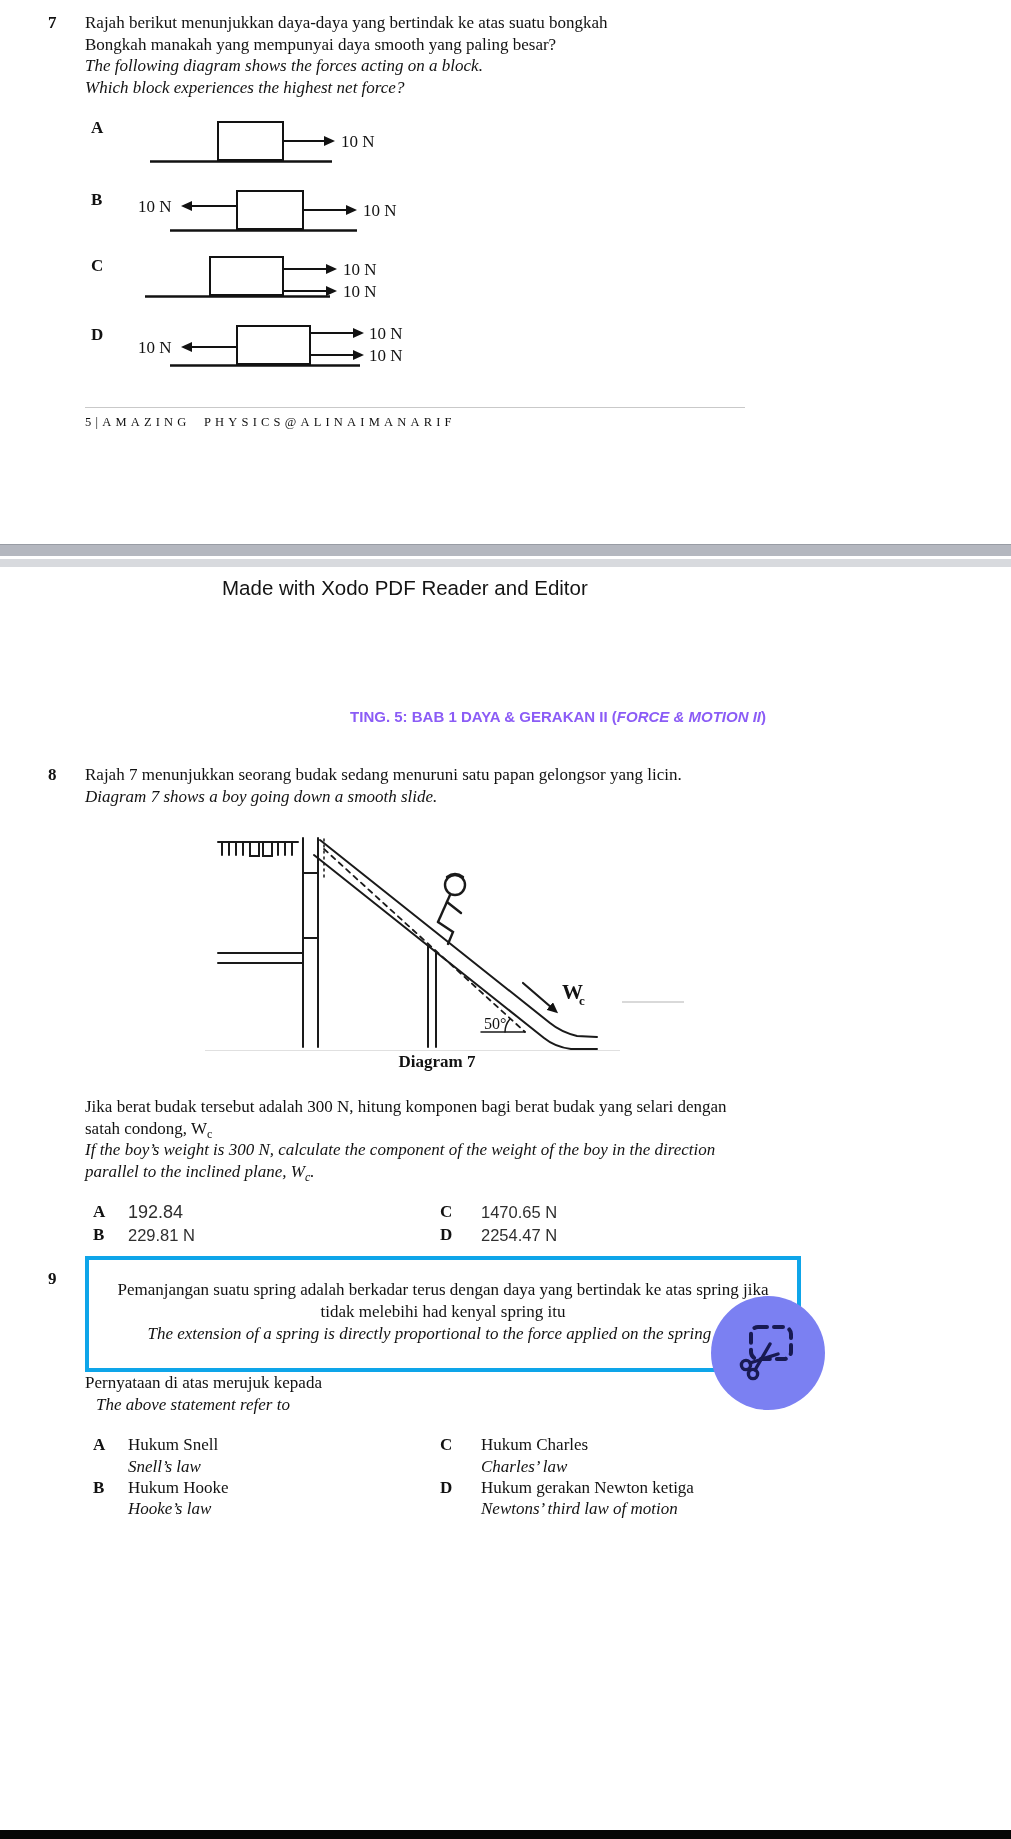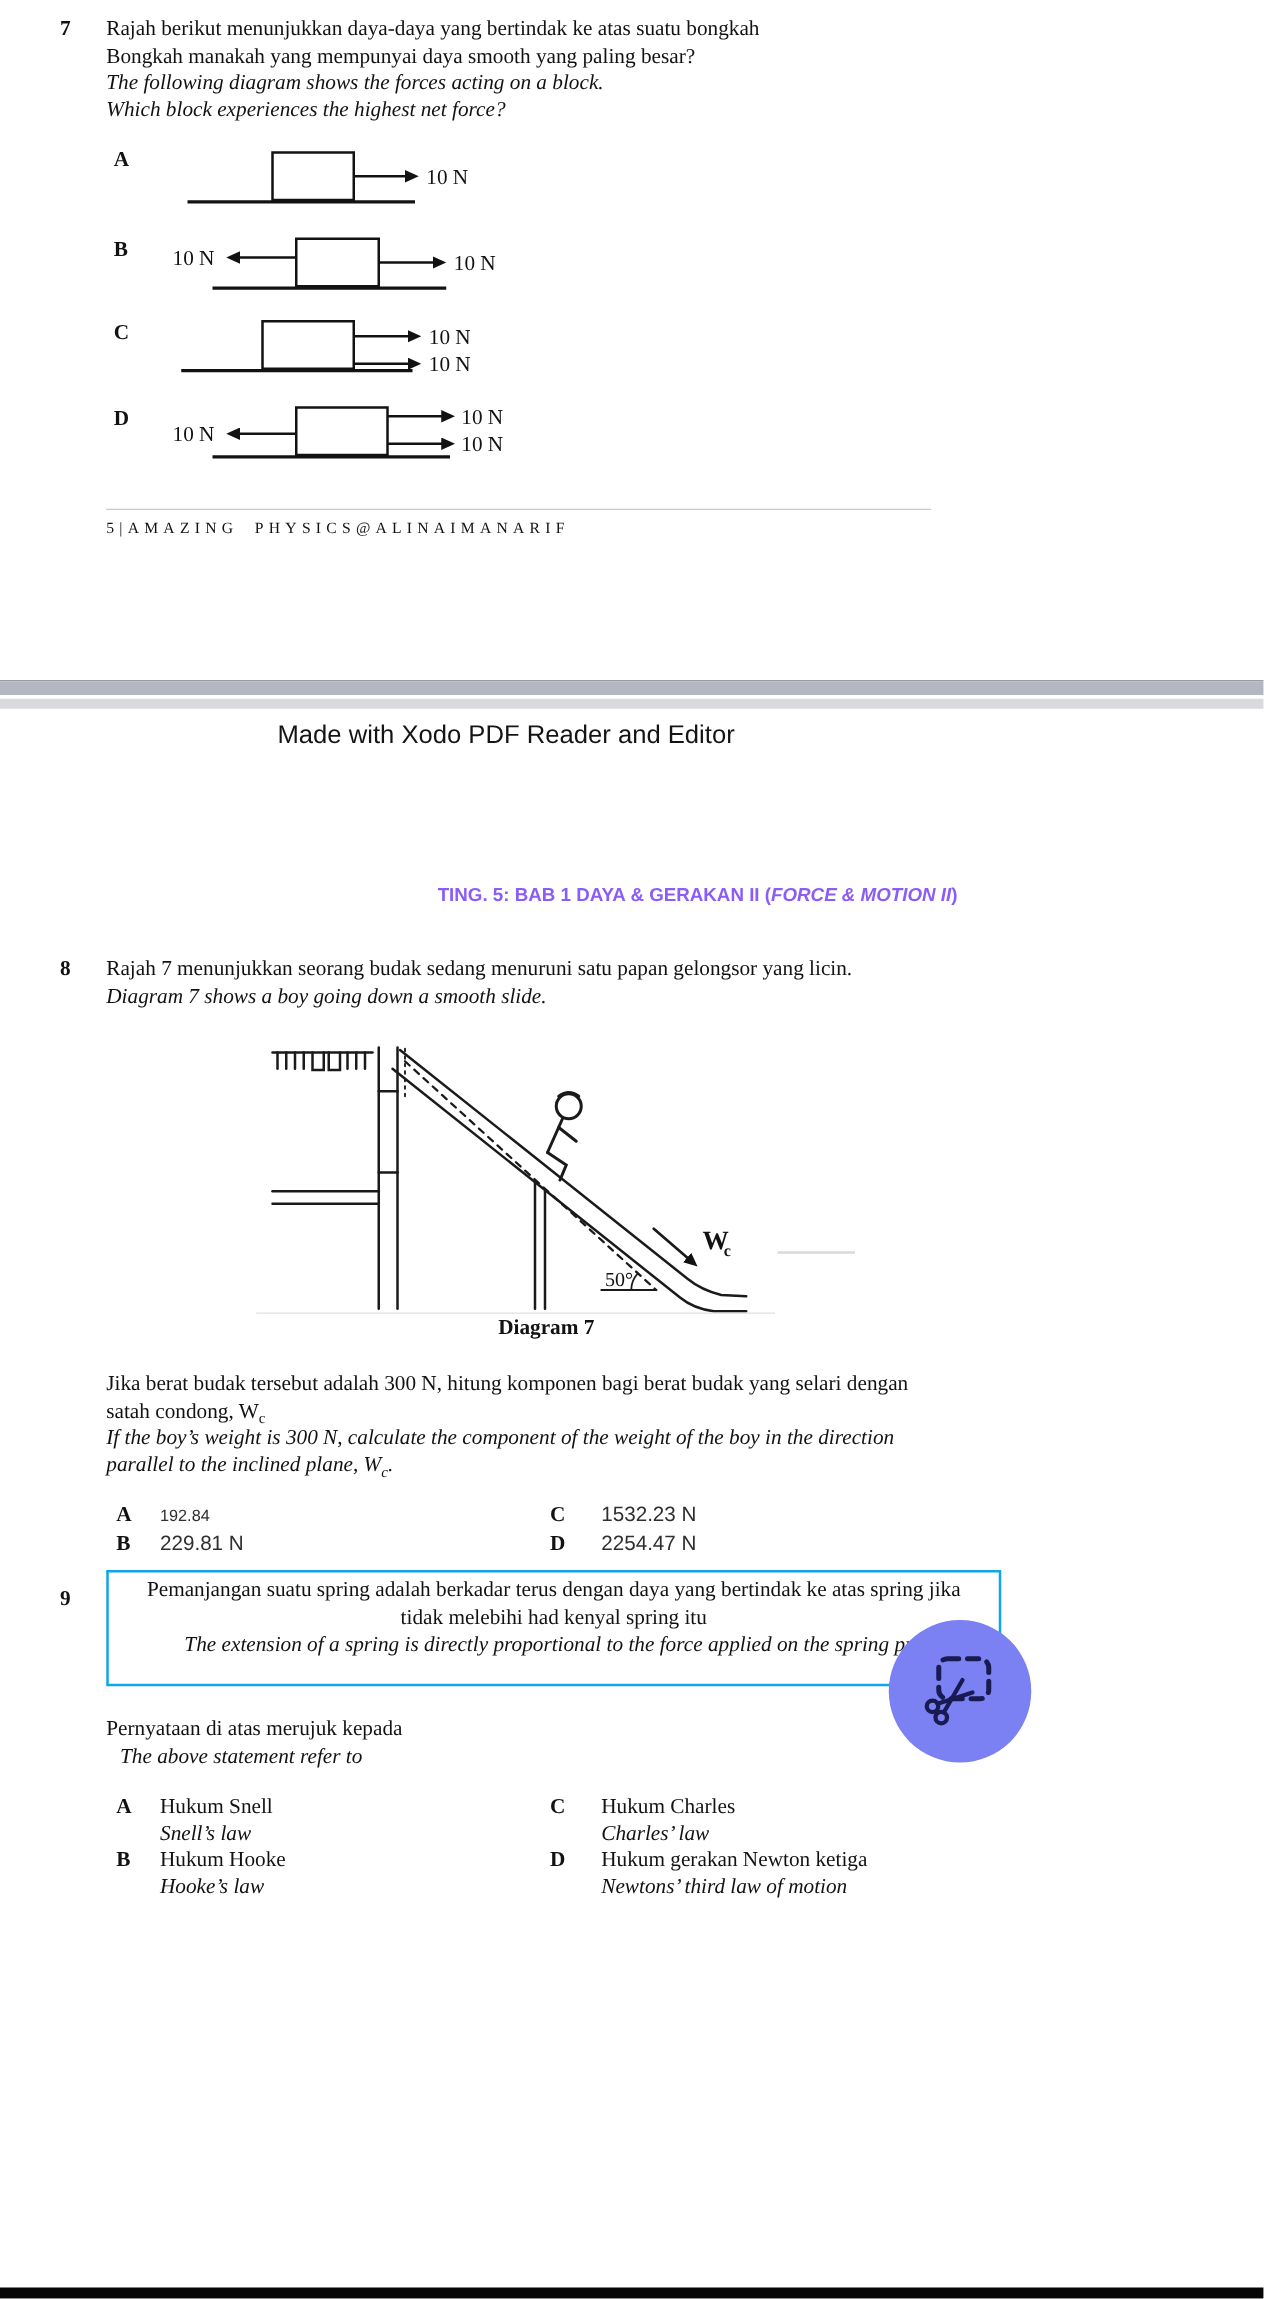--- a/index.html
+++ b/index.html
@@ -9,22 +9,22 @@
   }
   .t { position:absolute; white-space:nowrap; font-size:17px; line-height:21.5px; }
   .it { font-style:italic; }
   .b  { font-weight:bold; }
   .sans { font-family:"Liberation Sans","DejaVu Sans",sans-serif; }
   .rule { position:absolute; background:#c9c9c9; }
   svg { overflow:visible; }
   svg text { font-family:"Liberation Serif","DejaVu Serif",serif; fill:#121212; }
   .band { position:absolute; left:0; width:1011px; }
   .qbox {
-    position:absolute; left:85px; top:1256px; width:716px; height:93px;
-    border:2px solid #0ea5e9; box-sizing:border-box; padding-top:3px; overflow:hidden;
+    position:absolute; left:85px; top:1256px; width:716px; height:116px;
+    border:4px solid #0ea5e9; box-sizing:border-box; padding-top:19px; overflow:hidden;
   }
   .qbox .bl { width:100%; text-align:center; font-size:17px; line-height:21.8px; white-space:nowrap; }
   .fab {
     position:absolute; left:711px; top:1296px; width:114px; height:114px; border-radius:50%;
     background:#7b80f2; display:flex; align-items:center; justify-content:center; border:none; cursor:pointer;
   }
   .bottombar { position:absolute; left:0; top:1830px; width:1011px; height:9px; background:#060606; }
 </style>
 </head>
 <body>
@@ -168,23 +168,23 @@
   <div class="rule" style="left:205px; top:1050px; width:415px; height:1px; background:#e0e0e0;"></div>
   <div class="rule" style="left:622px; top:1001px; width:62px; height:2px; background:#d9d9d9;"></div>
   <div class="t b" style="left:222px; top:1051px; width:430px; text-align:center;">Diagram 7</div>
 
   <div class="t" style="left:85px; top:1096px;">Jika berat budak tersebut adalah 300 N, hitung komponen bagi berat budak yang selari dengan</div>
   <div class="t" style="left:85px; top:1117.5px;"><span>satah condong, W</span><sub style="font-size:12px;">c</sub></div>
   <div class="t it" style="left:85px; top:1139px;">If the boy’s weight is 300 N, calculate the component of the weight of the boy in the direction</div>
   <div class="t it" style="left:85px; top:1160.5px;"><span>parallel to the inclined plane, W</span><sub style="font-size:12px;">c</sub><span>.</span></div>
 
   <div class="t b" style="left:93px;  top:1201px;">A</div>
-  <div class="t sans" style="left:128px; top:1202px; font-size:13px; color:#2f2f2f;">192.84</div>
+  <div class="t sans" style="left:128px; top:1202px; font-size:18px; color:#2f2f2f;">192.84</div>
   <div class="t b" style="left:440px; top:1201px;">C</div>
-  <div class="t sans" style="left:481px; top:1202px; font-size:16.5px; color:#2f2f2f;">1532.23 N</div>
+  <div class="t sans" style="left:481px; top:1202px; font-size:16.5px; color:#2f2f2f;">1470.65 N</div>
   <div class="t b" style="left:93px;  top:1224px;">B</div>
   <div class="t sans" style="left:128px; top:1225px; font-size:16.5px; color:#2f2f2f;">229.81 N</div>
   <div class="t b" style="left:440px; top:1224px;">D</div>
   <div class="t sans" style="left:481px; top:1225px; font-size:16.5px; color:#2f2f2f;">2254.47 N</div>
 
   <div class="t b" style="left:48px; top:1268px;">9</div>
 
   <div class="qbox">
     <div class="bl">Pemanjangan suatu spring adalah berkadar terus dengan daya yang bertindak ke atas spring jika</div>
     <div class="bl">tidak melebihi had kenyal spring itu</div>

